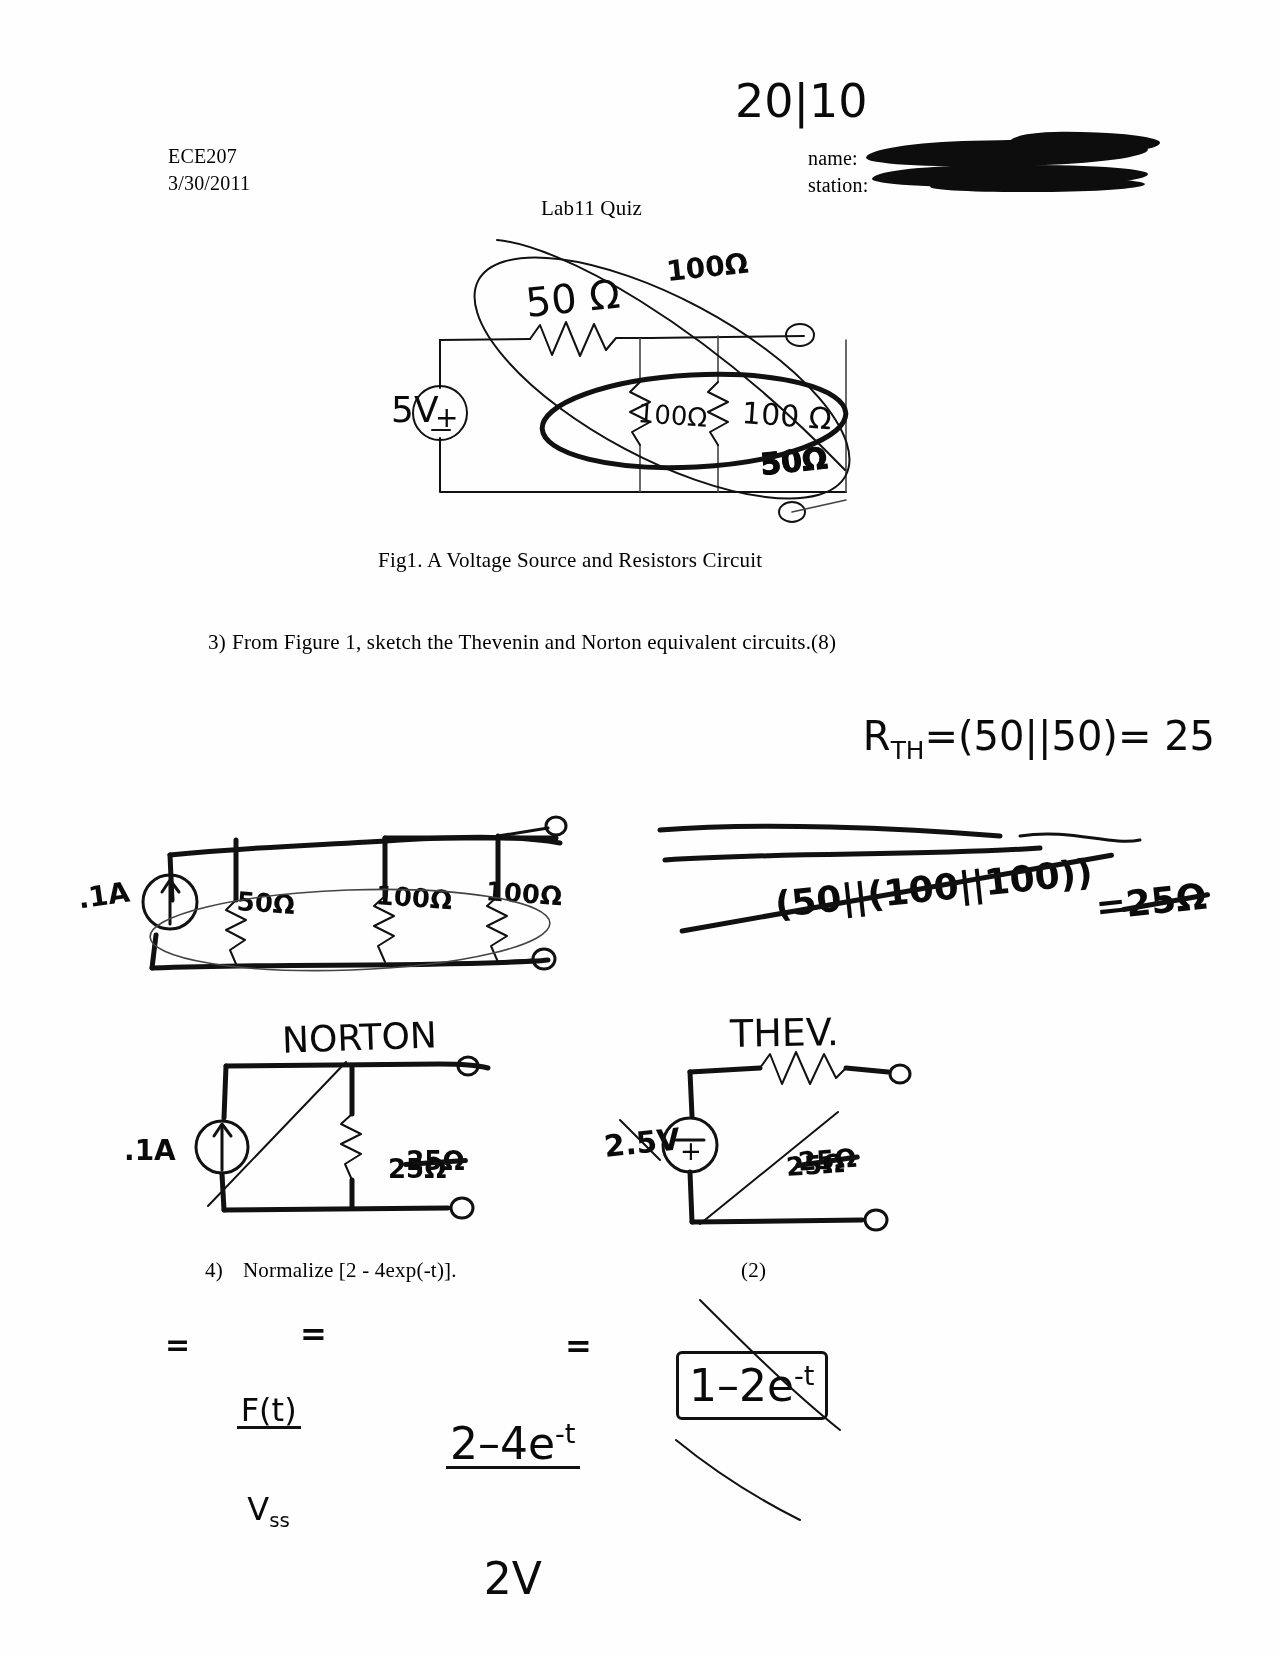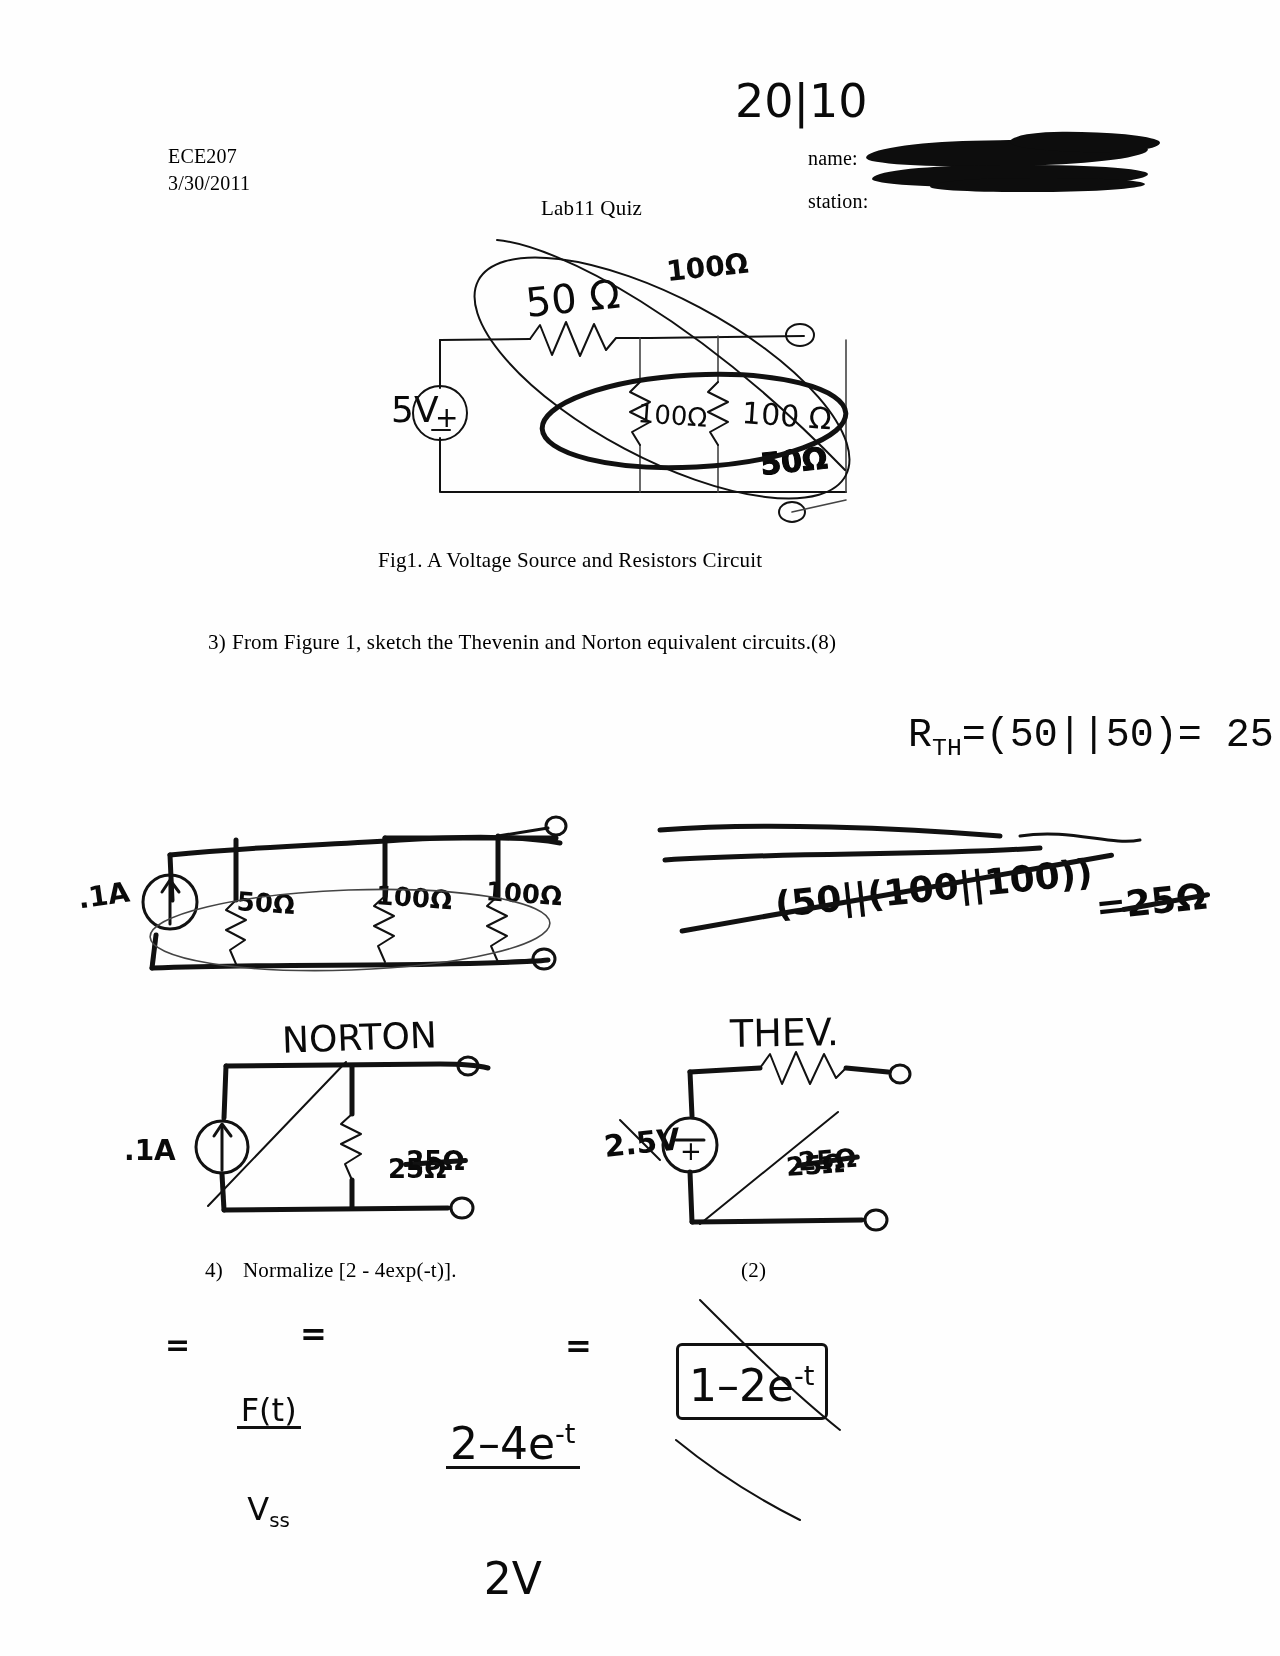--- a/index.html
+++ b/index.html
@@ -67,21 +67,21 @@
   .frac {
     display: inline-block;
     text-align: center;
     vertical-align: middle;
   }
   .frac .num { display: block; border-bottom: 3px solid #111; padding: 0 4px; }
   .frac .den { display: block; padding: 0 4px; }
   .boxed {
     border: 3px solid #111;
     border-radius: 6px;
-    padding: 14px 10px 6px 10px;
+    padding: 6px 10px 6px 10px;
   }
   .strike-wrap { position: relative; display: inline-block; }
   .strike-wrap::after {
     content: "";
     position: absolute;
     left: -6%; right: -6%; top: 48%;
     height: 5px;
     background: #111;
     border-radius: 3px;
     transform: rotate(-4deg);
@@ -92,21 +92,21 @@
 
 <div id="page">
 
   <div class="abs printed p18" style="left:168px; top:145px;">ECE207</div>
   <div class="abs printed p18" style="left:168px; top:172px;">3/30/2011</div>
   <div class="abs printed p19" style="left:541px; top:196px;">Lab11 Quiz</div>
 
   <div class="abs hand hw-xl" style="left:735px; top:78px; font-weight:400; font-size:46px;">20|10</div>
 
   <div class="abs printed p18" style="left:808px; top:147px;">name:</div>
-  <div class="abs printed p18" style="left:808px; top:174px;margin-top:16px;">station:</div>
+  <div class="abs printed p18" style="left:808px; top:174px;">station:</div>
 
   <div class="abs redact" style="left:866px; top:140px; width:282px; height:26px; transform:rotate(-1.2deg);"></div>
   <div class="abs redact" style="left:872px; top:165px; width:276px; height:22px; transform:rotate(-0.6deg);"></div>
   <div class="abs redact" style="left:1010px; top:132px; width:150px; height:20px; transform:rotate(1deg);"></div>
   <div class="abs redact" style="left:930px; top:178px; width:215px; height:14px; transform:rotate(-0.4deg);"></div>
 
   <div class="abs hand hw-lg" style="left:360px; top:392px; font-weight:400; font-size:36px;margin-left:31px;">5V</div>
   <div class="abs hand" style="left:435px; top:404px; font-weight:400; font-size:28px;">+</div>
 
   <div class="abs hand slant" style="left:528px; top:283px; font-weight:400; font-size:40px;">50 Ω</div>
@@ -117,21 +117,21 @@
 
   <div class="abs hand slant" style="left:668px; top:258px; font-weight:700; font-size:28px;">100Ω</div>
 
   <div class="abs hand slant" style="left:762px; top:450px; font-weight:700; font-size:30px; -webkit-text-stroke:1px #000;">50Ω</div>
 
   <div class="abs printed p19" style="left:378px; top:548px;">Fig1. A Voltage Source and Resistors Circuit</div>
 
   <div class="abs printed p19" style="left:208px; top:630px;">3)</div>
   <div class="abs printed p19" style="left:232px; top:630px;">From Figure 1, sketch the Thevenin and Norton equivalent circuits.(8)</div>
 
-  <div class="abs hand" style="left:812px; top:676px; font-weight:400; font-size:40px;font-family:Liberation Mono, monospace;">
+  <div class="abs hand" style="left:812px; top:676px; font-weight:400; font-size:40px;">
     <span>R</span><span class="sub">TH</span><span>=</span><span>(50||50)</span><span>= 25</span>
   </div>
 
   <div class="abs hand slant" style="left:660px; top:828px; font-weight:700; font-size:36px;">
     <span class="strike-wrap">
       <span>(50||(100||100))</span>
     </span><span>=</span><span class="strike-wrap"><span>25Ω</span></span>
   </div>
 
   <div class="abs hand" style="left:78px; top:882px; font-weight:700; font-size:28px; transform:rotate(-8deg);">.1A</div>

